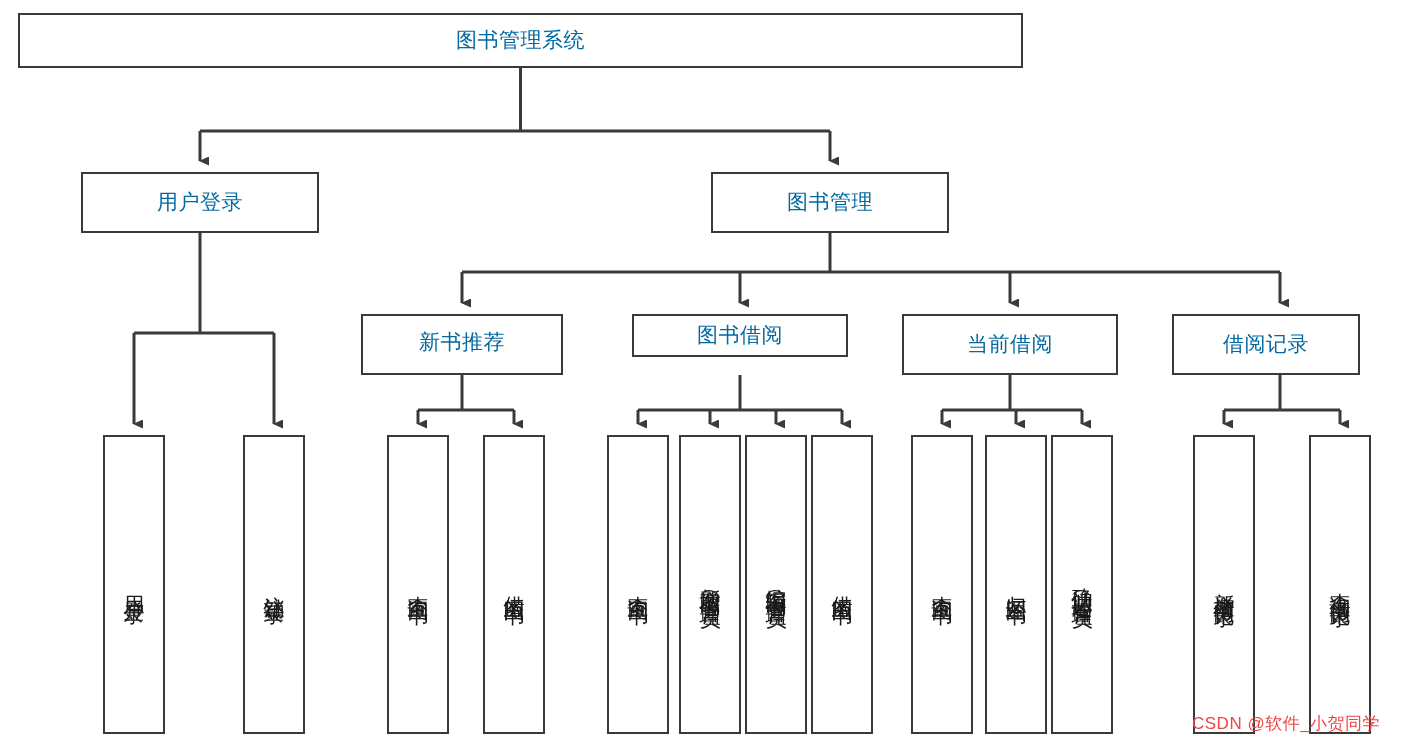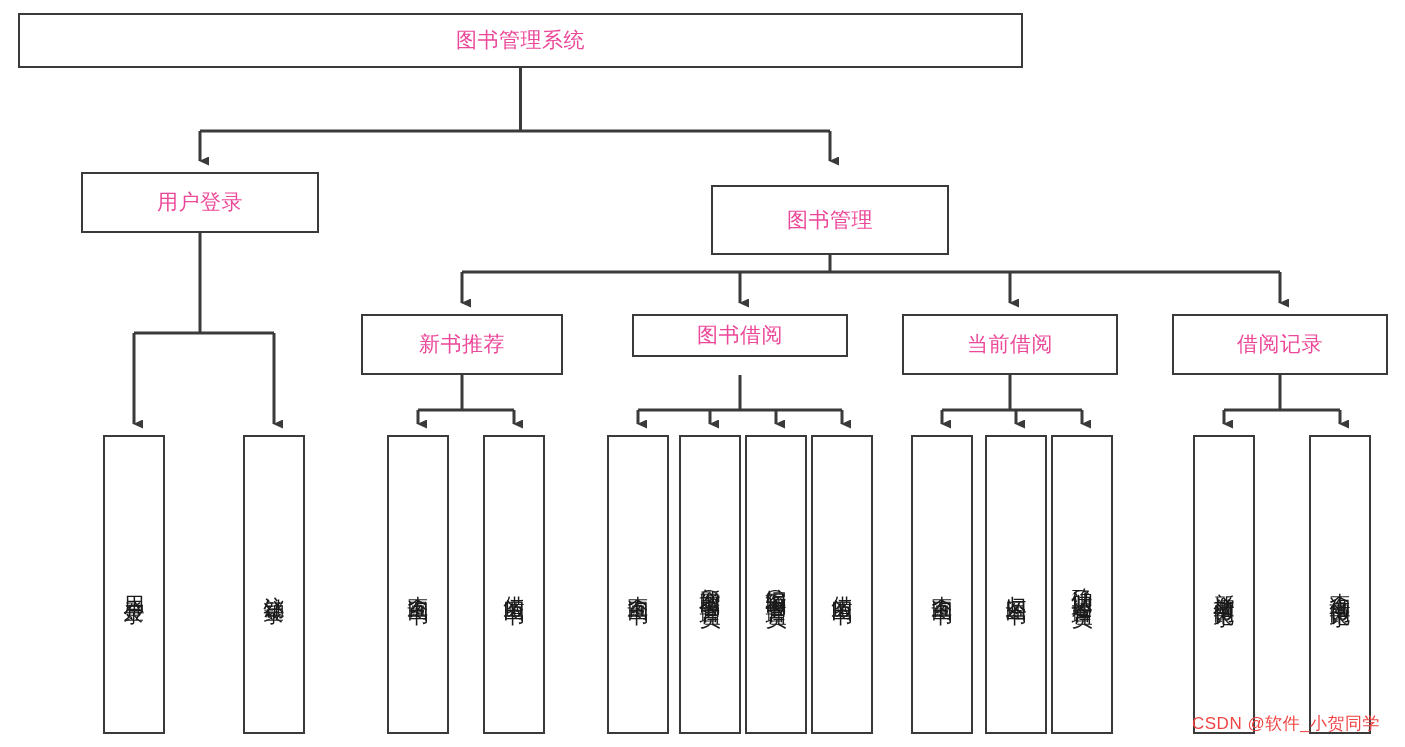--- a/index.html
+++ b/index.html
@@ -31,21 +31,21 @@
     box-sizing: border-box;
     background: #ffffff;
     border: 2px solid #3a3a3a;
     display: flex;
     align-items: center;
     justify-content: center;
     overflow: hidden;
   }
   .node-label-h {
     font-size: 21px;
-    color: #ec4899;
+    color: #0369a1;
     line-height: 1.15;
     letter-spacing: 0.5px;
     white-space: nowrap;
   }
   .node-label-v {
     font-size: 21px;
     color: #1a1a1a;
     writing-mode: vertical-rl;
     text-orientation: upright;
     letter-spacing: 3px;
@@ -108,33 +108,33 @@
       </g>
   </svg>
 
   <div id="nodes-layer">
       <div class="node-box" style="left: 18px; top: 13px; width: 1005px; height: 55px;">
         <span class="node-label-h">图书管理系统</span>
       </div>
       <div class="node-box" style="left: 81px; top: 172px; width: 238px; height: 61px;">
         <span class="node-label-h">用户登录</span>
       </div>
-      <div class="node-box" style="left: 711px; top: 185px; width: 238px; height: 70px;">
+      <div class="node-box" style="left: 711px; top: 172px; width: 238px; height: 61px;">
         <span class="node-label-h">图书管理</span>
       </div>
-      <div class="node-box" style="left: 361px; top: 314px; width: 202px; height: 61px;">
+      <div class="node-box" style="left: 361px; top: 314px; width: 202px; height: 61px; font-family: Liberation Mono, monospace;">
         <span class="node-label-h">新书推荐</span>
       </div>
       <div class="node-box" style="left: 632px; top: 314px; width: 216px; height: 43px;">
         <span class="node-label-h">图书借阅</span>
       </div>
       <div class="node-box" style="left: 902px; top: 314px; width: 216px; height: 61px;">
         <span class="node-label-h">当前借阅</span>
       </div>
-      <div class="node-box" style="left: 1172px; top: 314px; width: 216px; height: 61px;">
+      <div class="node-box" style="left: 1172px; top: 314px; width: 188px; height: 61px;">
         <span class="node-label-h">借阅记录</span>
       </div>
       <div class="node-box" style="left: 103px; top: 435px; width: 62px; height: 299px;">
         <span class="node-label-v">用户登录</span>
       </div>
       <div class="node-box" style="left: 243px; top: 435px; width: 62px; height: 299px;">
         <span class="node-label-v">注销登录</span>
       </div>
       <div class="node-box" style="left: 387px; top: 435px; width: 62px; height: 299px;">
         <span class="node-label-v">查询图书</span>

